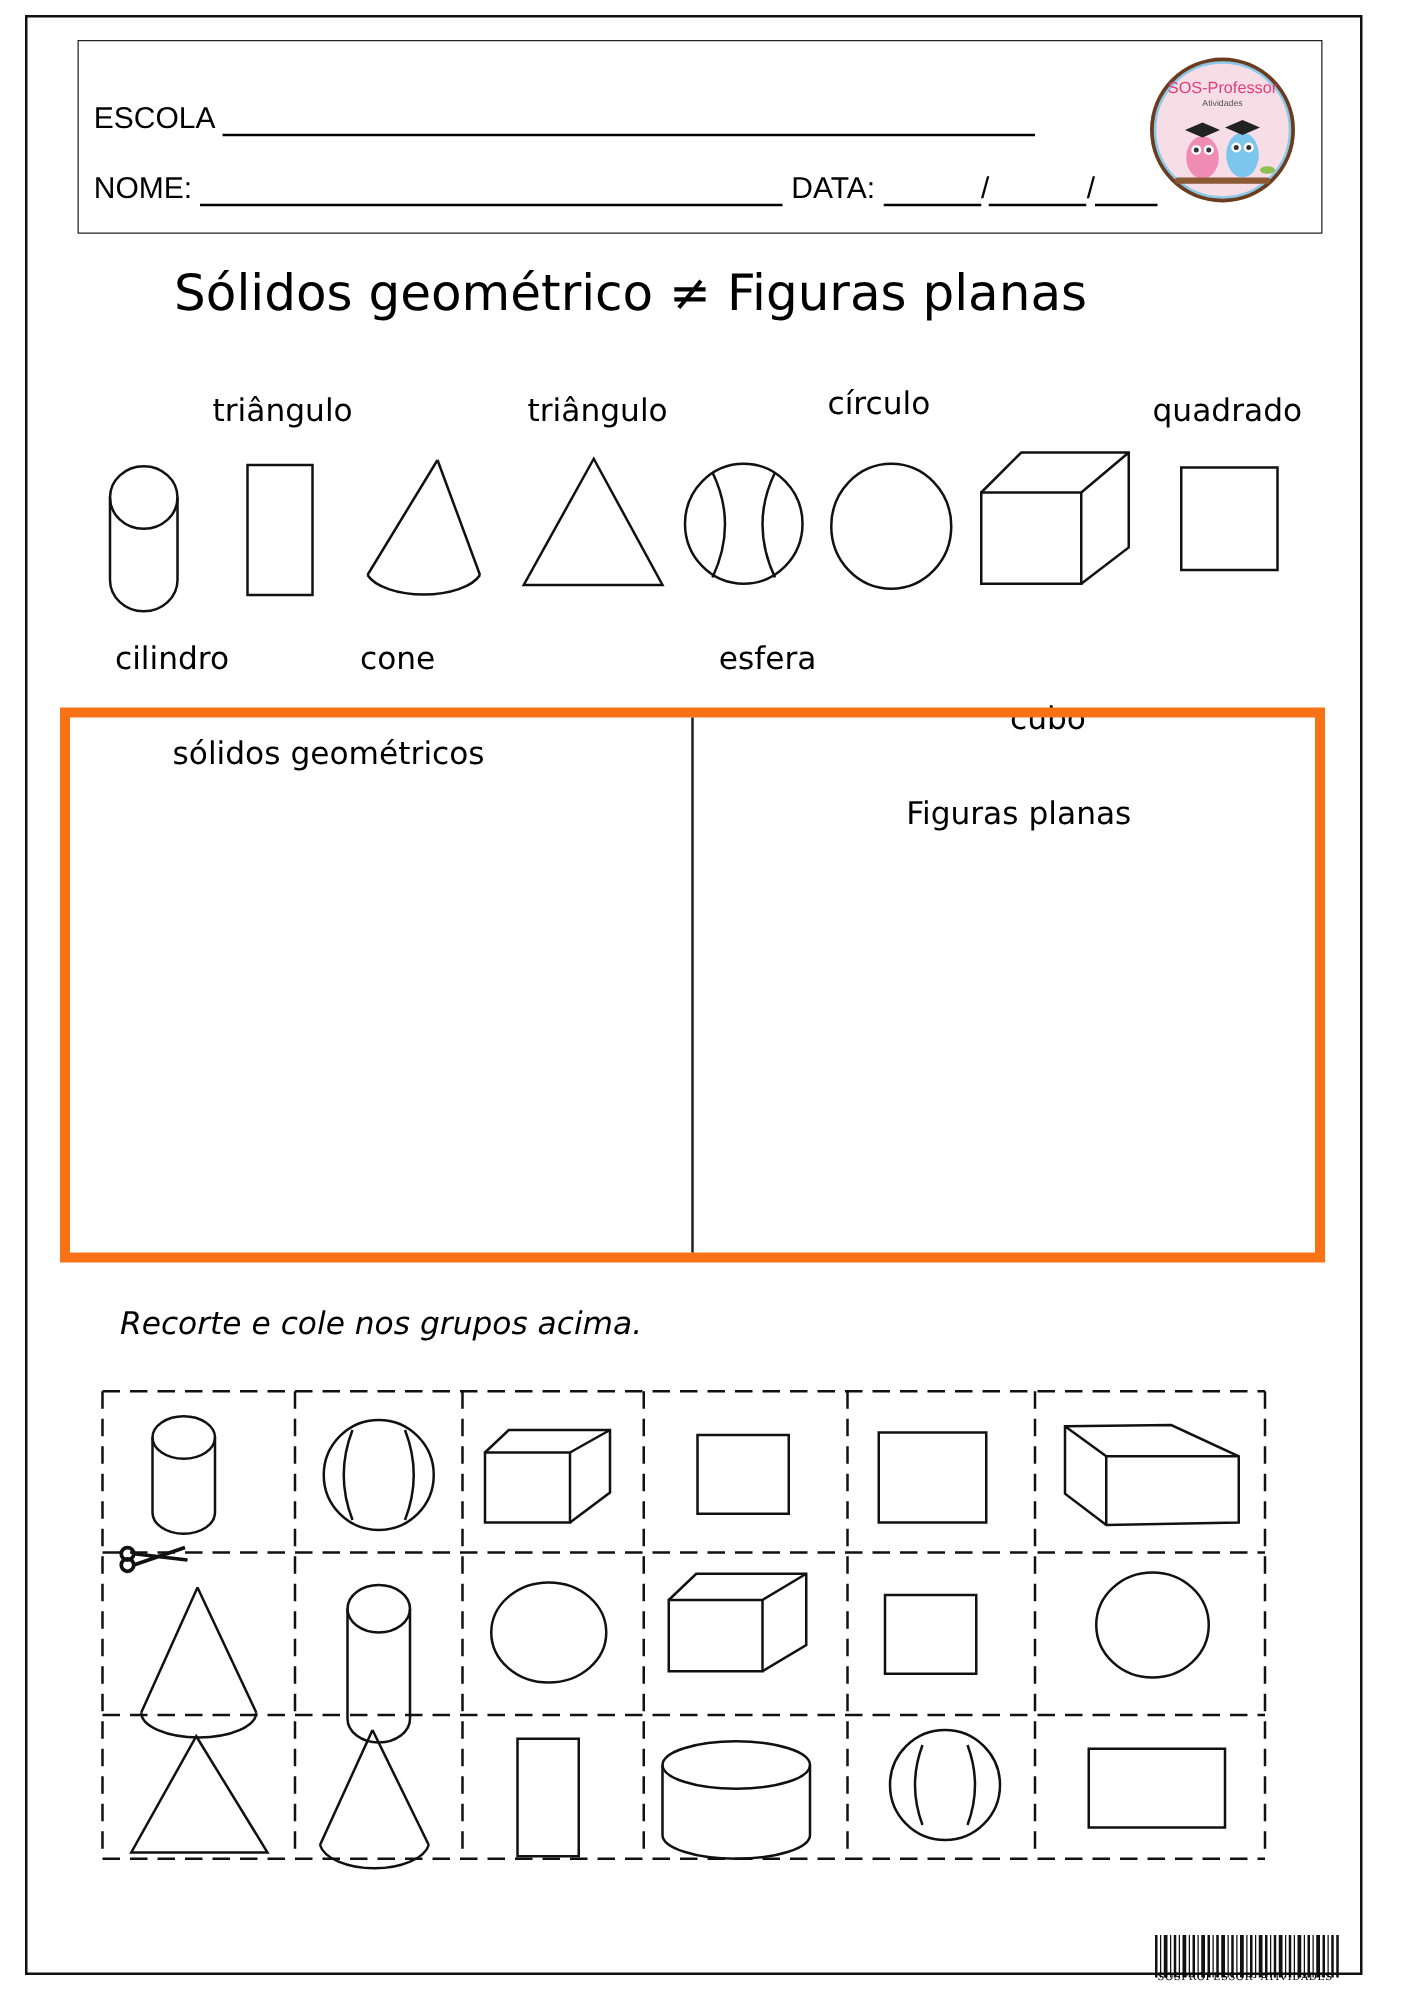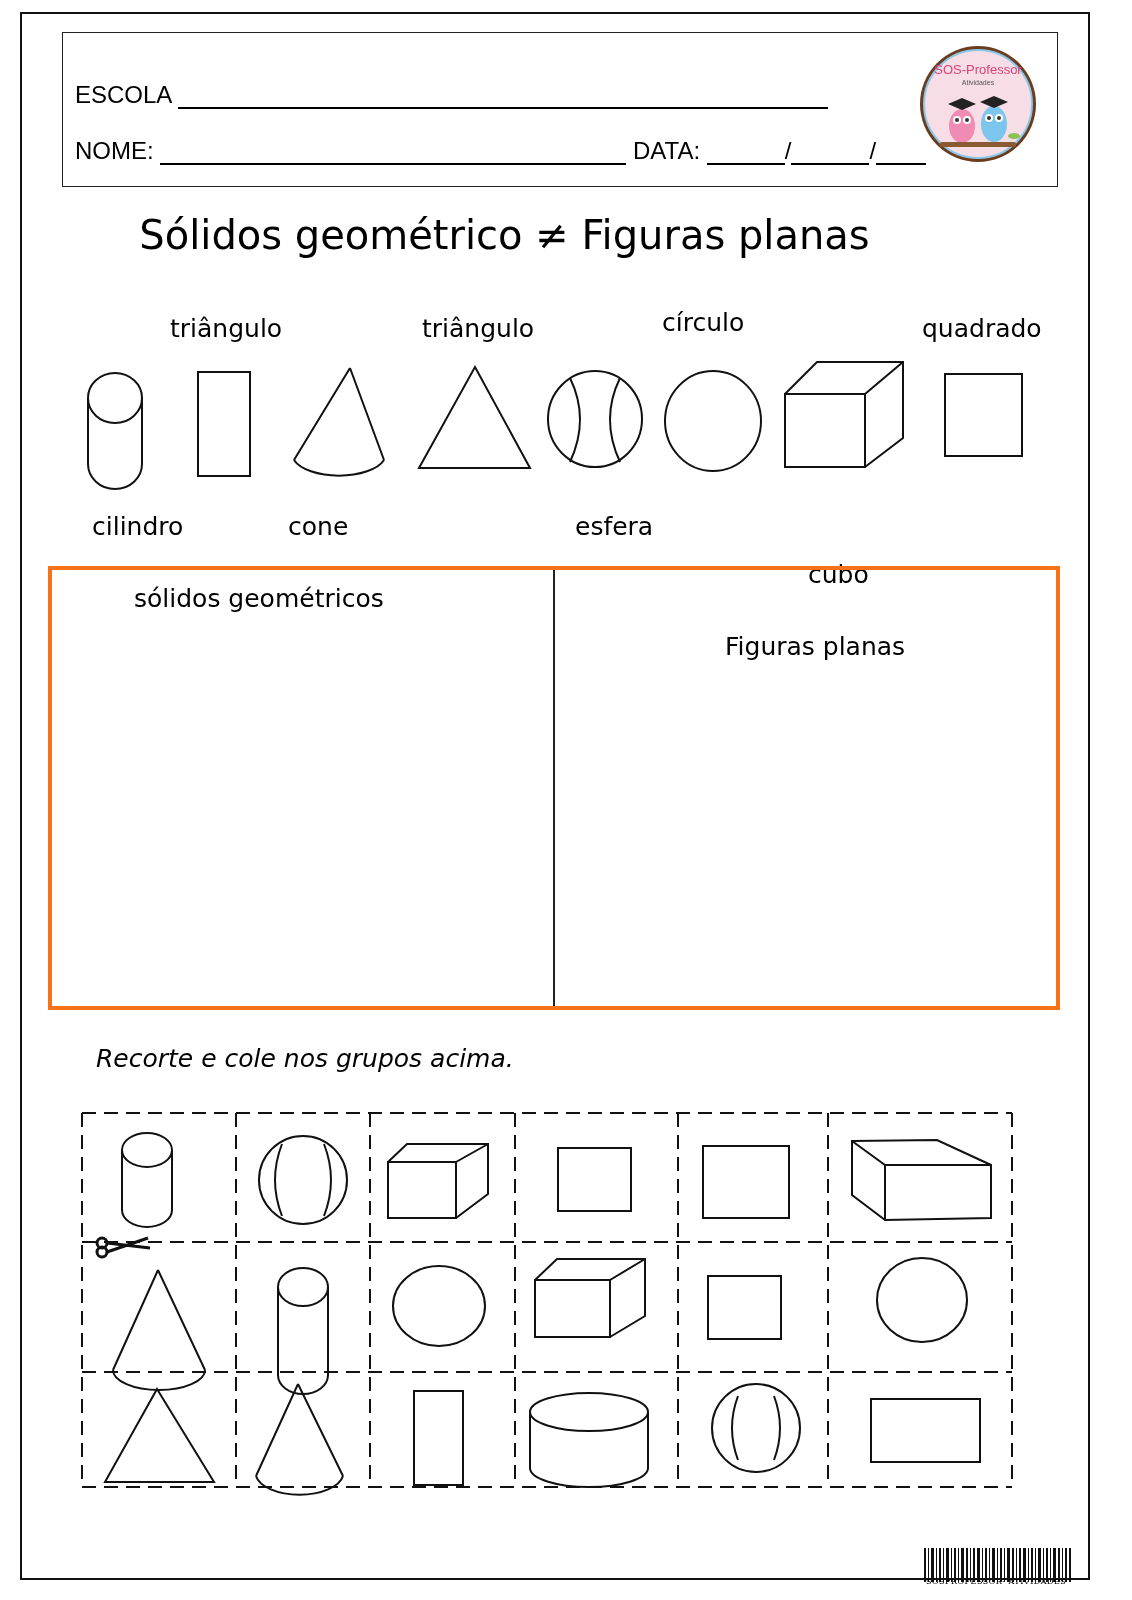--- a/index.html
+++ b/index.html
@@ -10,21 +10,21 @@
   .header-box { position:absolute; left:62px; top:32px; width:996px; height:155px;
                 border:1.5px solid #222; box-sizing:border-box; }
   .hdr-line { position:absolute; font-family:"Liberation Sans", sans-serif; font-size:24px; }
   .blank { display:inline-block; border-bottom:2px solid #000; height:22px; vertical-align:bottom; }
   .logo { position:absolute; left:918px; top:44px; width:120px; height:120px; }
   .title { position:absolute; left:0; width:1009px; top:212px; text-align:center;
            font-family:"DejaVu Sans", sans-serif; font-size:40px; }
   .label { position:absolute; font-family:"DejaVu Sans", sans-serif; font-size:25px; }
   .shapes-row { position:absolute; left:0; top:0; width:1132px; height:1600px; }
   .sort-table { position:absolute; left:48px; top:566px; width:1012px; height:444px;
-                border:4px solid #f97316; box-sizing:border-box; display:flex; }
+                border:8px solid #f97316; box-sizing:border-box; display:flex; }
   .sort-col { flex:1; position:relative; }
   .sort-col + .sort-col { border-left:2px solid #222; }
   .sort-col span { position:absolute; top:14px; font-size:25px; font-family:"DejaVu Sans", sans-serif; }
   .instruction { position:absolute; left:96px; top:1044px; font-size:25px; font-family:"DejaVu Sans", sans-serif;font-style:italic; }
   .barcode { position:absolute; left:924px; top:1542px; width:148px; height:46px; }
   .barcode-text { position:absolute; left:926px; top:1577px; font-family:"DejaVu Serif", serif; font-size:8px; letter-spacing:0.5px; }
 </style>
 </head>
 <body>
 

